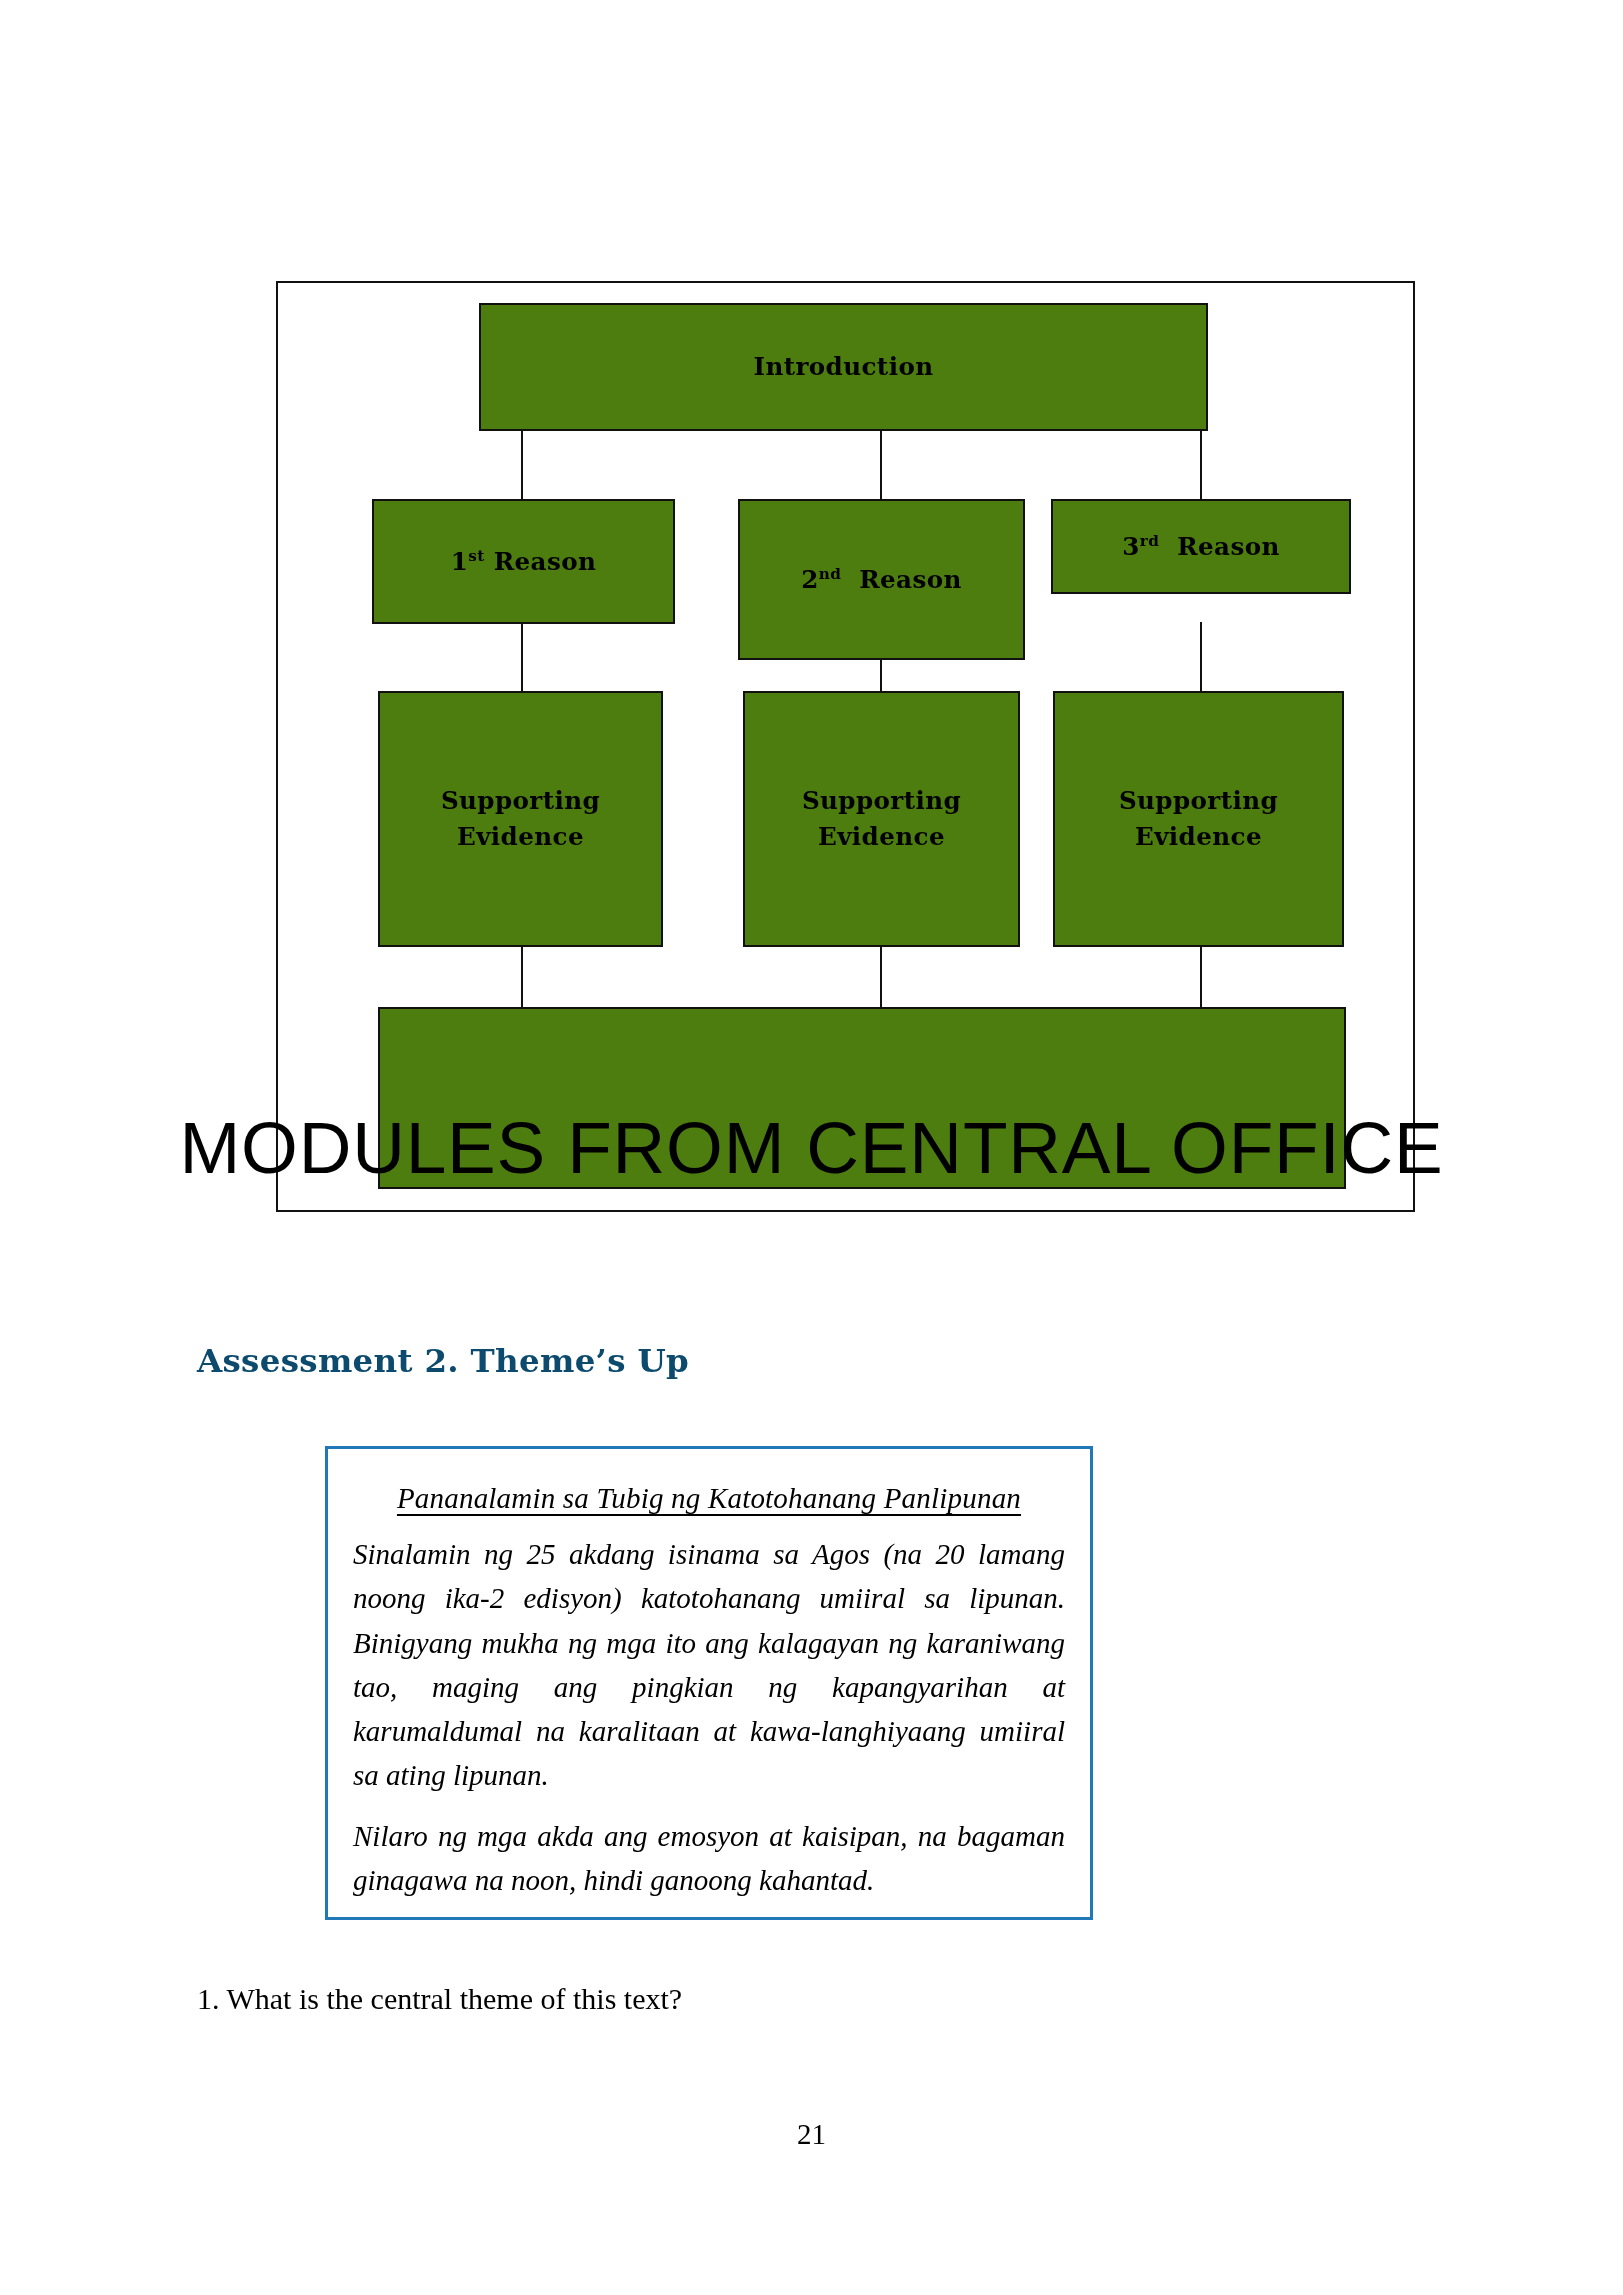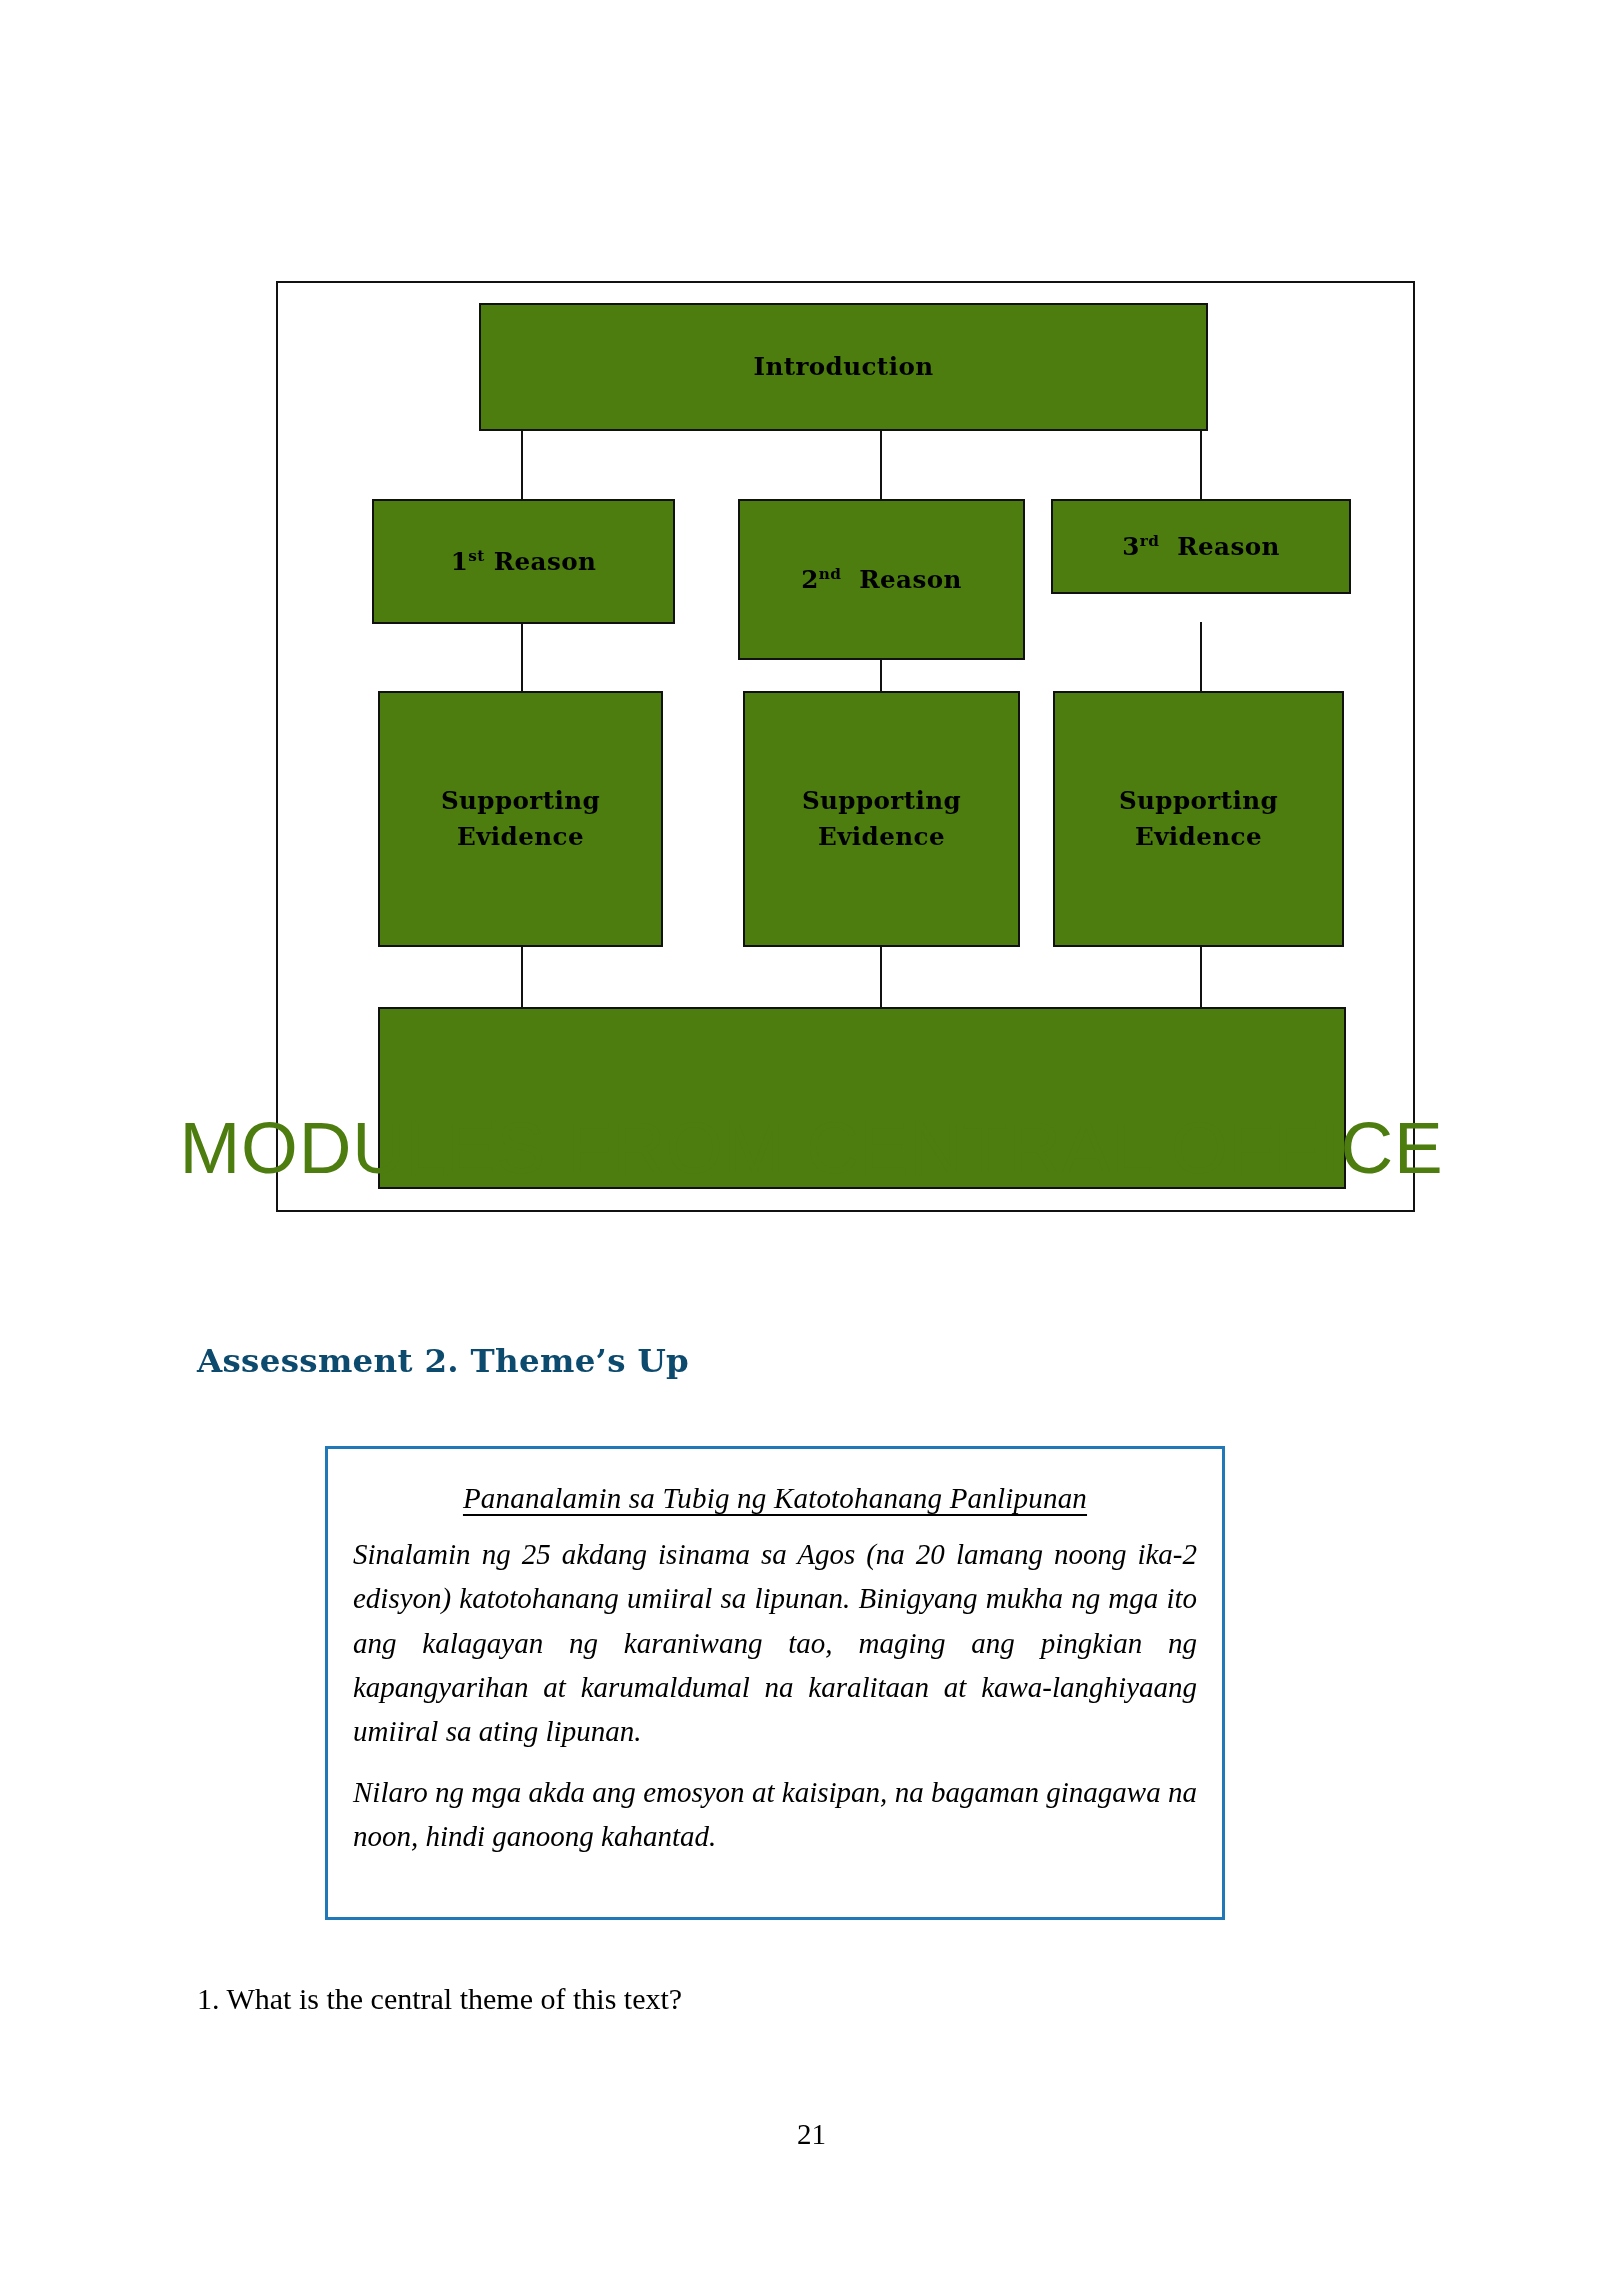--- a/index.html
+++ b/index.html
@@ -91,21 +91,21 @@
   
   #watermark {
     position: absolute;
     left: 0;
     top: 1106px;
     width: 1623px;
     text-align: center;
     font-family: "Liberation Sans", sans-serif;
     font-size: 73px;
     font-weight: 400;
-    color: #4d7c0f;
+    color: #000000;
     letter-spacing: 0.8px;
     white-space: nowrap;
     z-index: 9;
     pointer-events: none;
   }
 
   
   #assessment-heading {
     position: absolute;
     left: 197px;
@@ -115,21 +115,21 @@
     font-size: 32.5px;
     color: #0c4a6e;
     letter-spacing: 0.3px;
   }
 
   
   #passage-box {
     position: absolute;
     left: 325px;
     top: 1446px;
-    width: 900px;
+    width: 768px;
     height: 474px;
     border: 3.2px solid #2178b8;
     box-sizing: border-box;
     background: #ffffff;
     padding: 22px 25px 0 25px;
   }
   #passage-title {
     font-family: "Liberation Serif", serif;
     font-style: italic;
     font-size: 29px;

